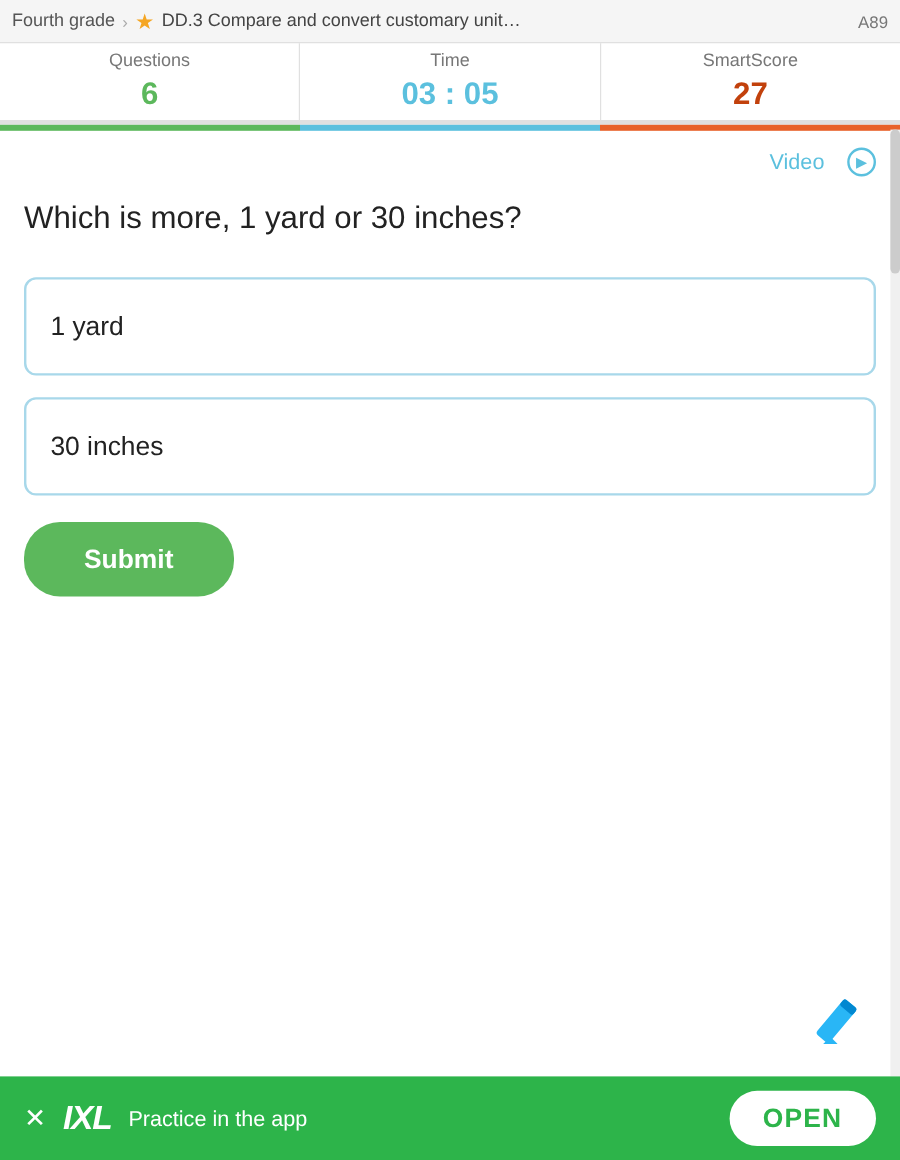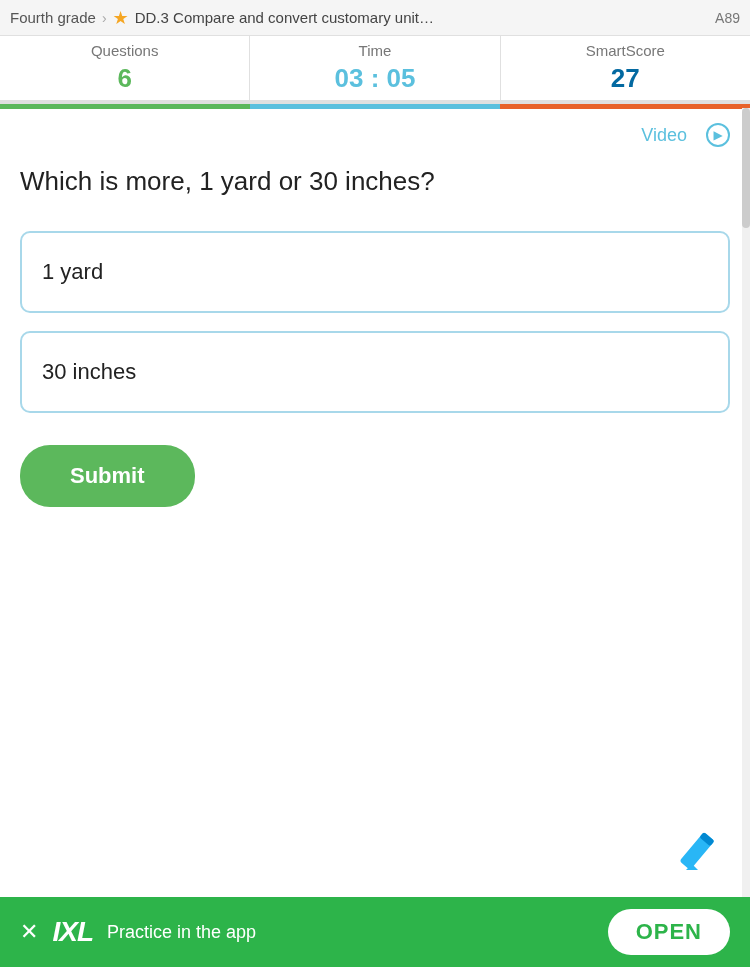--- a/index.html
+++ b/index.html
@@ -91,21 +91,21 @@
       font-weight: bold;
     }
 
     .stat-value-time {
       color: #5bc0de;
       font-size: 26px;
       font-weight: bold;
     }
 
     .stat-value-smart {
-      color: #0369a1;
+      color: #c2410c;
       font-size: 26px;
       font-weight: bold;
     }
 
     
     .progress-container {
       display: flex;
       height: 5px;
     }
 
@@ -180,21 +180,21 @@
     
     .submit-btn {
       background: #5cb85c;
       color: #fff;
       border: none;
       border-radius: 30px;
       padding: 18px 50px;
       font-size: 22px;
       font-weight: bold;
       cursor: pointer;
-      margin-top: 14px;
+      margin-top: 4px;
       margin-left: 0;
     }
 
     
     .pencil-icon {
       position: absolute;
       bottom: 90px;
       right: 20px;
       width: 50px;
       height: 50px;

